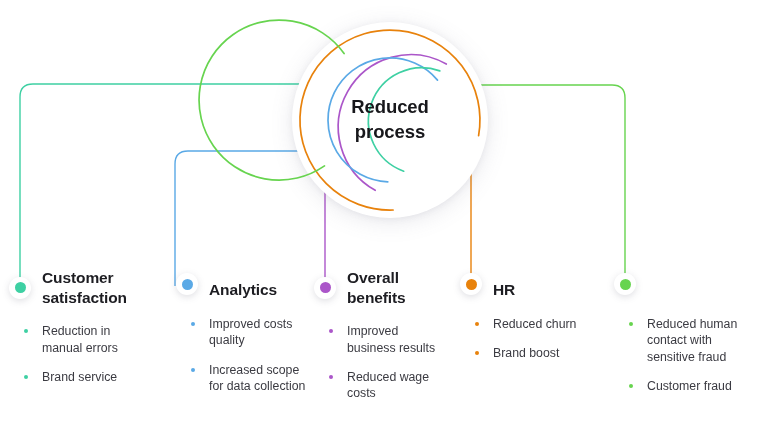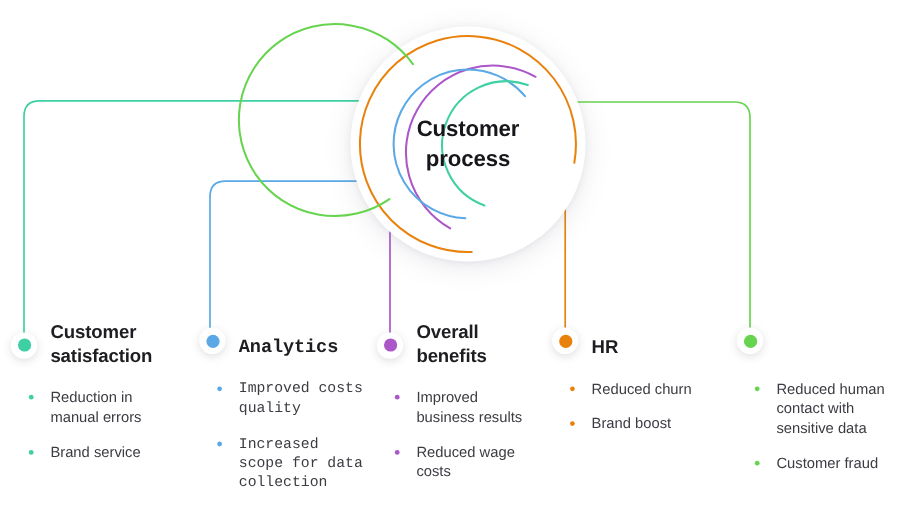--- a/index.html
+++ b/index.html
@@ -154,41 +154,41 @@
 
     <path d="M 393.1 210.0 A 90 90 0 1 1 478.6 135.6" fill="none" stroke="#e8820c" stroke-width="1.7" stroke-linecap="round"></path>
     <path d="M 324.5 165.9 A 80 80 0 1 1 344.1 53.5" fill="none" stroke="#67d44f" stroke-width="1.7" stroke-linecap="round"></path>
     <path d="M 375.2 190.3 A 71 71 0 1 1 446.3 64.0" fill="none" stroke="#ab56c9" stroke-width="1.7" stroke-linecap="round"></path>
     <path d="M 387.8 181.9 A 62 62 0 1 1 437.5 80.1" fill="none" stroke="#5aa9e6" stroke-width="1.7" stroke-linecap="round"></path>
     <path d="M 403.7 171.2 A 53 53 0 1 1 439.8 70.9" fill="none" stroke="#3ed0a3" stroke-width="1.7" stroke-linecap="round"></path>
   </svg>
 
   <div id="hub-title">
     <div>
-      <div>Customer</div>
+      <div>Reduced</div>
       <div>process</div>
     </div>
   </div>
 
   <div id="columns">
 
     <div class="col" style="left:9px;width:135px;">
       <div class="col-head">
         <span class="dot">
             <i style="background:#3ed0a3"></i>
           </span>
         <span class="col-title">Customer satisfaction</span>
       </div>
       <ul class="bullets">
         <li><span class="b-dot" style="background:#3ed0a3"></span><span>Reduction in manual errors</span></li>
         <li><span class="b-dot" style="background:#3ed0a3"></span><span>Brand service</span></li>
       </ul>
     </div>
 
-    <div class="col" style="left:166px;width:138px;font-family:Liberation Mono, monospace;">
+    <div class="col" style="left:176px;width:138px;">
       <div class="col-head">
         <span class="dot">
             <i style="background:#5aa9e6"></i>
           </span>
         <span class="col-title">Analytics</span>
       </div>
       <ul class="bullets">
         <li><span class="b-dot" style="background:#5aa9e6"></span><span>Improved costs quality</span></li>
         <li><span class="b-dot" style="background:#5aa9e6"></span><span>Increased scope for data collection</span></li>
       </ul>
@@ -220,19 +220,19 @@
       </ul>
     </div>
 
     <div class="col" style="left:614px;width:142px;">
       <div class="col-head">
         <span class="dot">
             <i style="background:#67d44f"></i>
           </span>
       </div>
       <ul class="bullets">
-        <li><span class="b-dot" style="background:#67d44f"></span><span>Reduced human contact with sensitive data</span></li>
+        <li><span class="b-dot" style="background:#67d44f"></span><span>Reduced human contact with sensitive fraud</span></li>
         <li><span class="b-dot" style="background:#67d44f"></span><span>Customer fraud</span></li>
       </ul>
     </div>
 
   </div>
 </div>
 
 </body></html>

